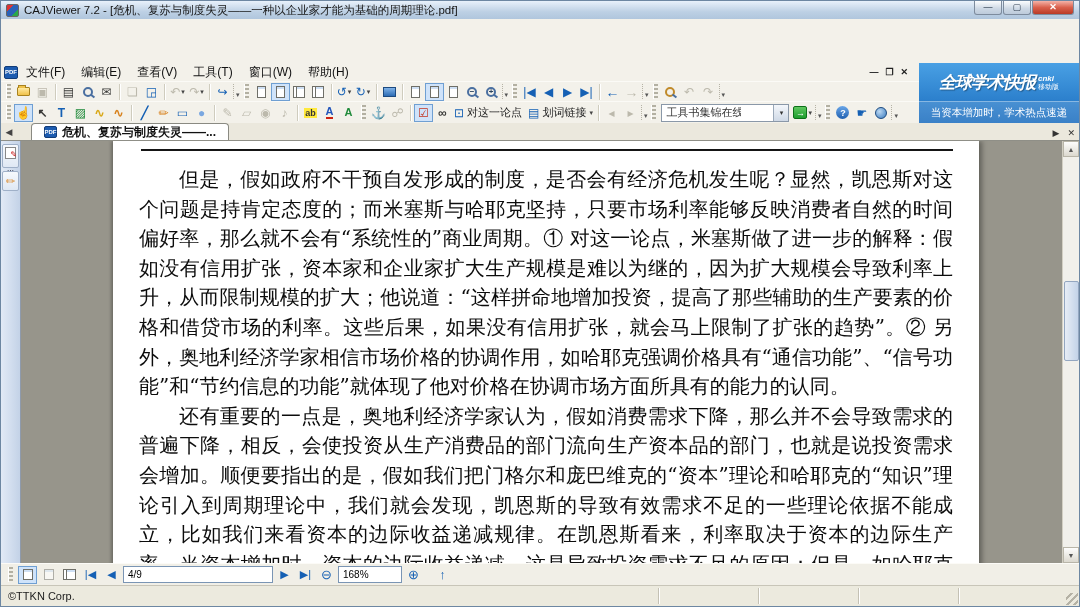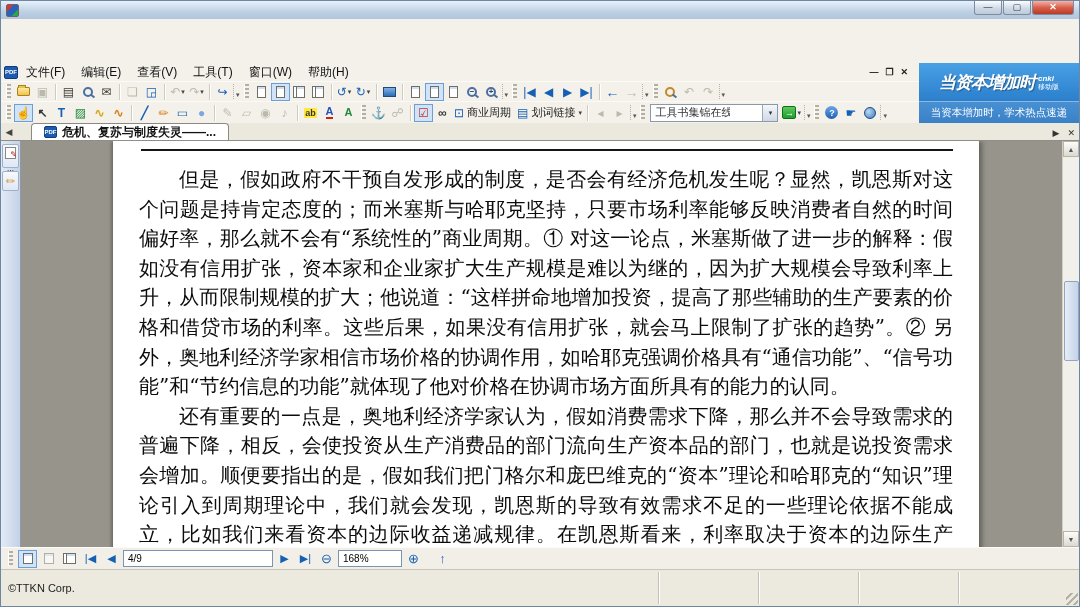--- a/index.html
+++ b/index.html
@@ -85,31 +85,32 @@
   .scrollbar { position:absolute; right:0; top:0; bottom:0; width:17px; background:#f1f0eb; border-left:1px solid #d2cfc3; }
   .sb-arrow { position:absolute; left:0; width:16px; height:16px; background:linear-gradient(#fdfdfc,#dcd9cf); border:1px solid #b8b5a8; font-size:7px; color:#555; display:flex; align-items:center; justify-content:center; }
   .sb-arrow.up { top:0; } .sb-arrow.down { bottom:0; }
   .sb-thumb { position:absolute; left:1px; top:140px; width:15px; height:80px; background:linear-gradient(90deg,#e7edf6,#c3d3e8); border:1px solid #93a6c0; border-radius:2px; }
 
   
   .navbar { flex:0 0 22px; background:#f1efe7; border-top:1px solid #fcfbf7; box-shadow:0 -1px 0 #b9b6a9; display:flex; align-items:center; padding:0 4px; gap:2px; }
   .nav-input { width:150px; height:17px; border:1px solid #7a95b4; background:#fff; font-size:10px; padding:0 4px; font-family:"Liberation Sans",sans-serif; }
   .zoom-input { width:64px; }
   .navbar .tb { font-size:11px; }
-  .statusbar { flex:0 0 15px; background:#eceade; border-top:1px solid #c8c5b8; display:flex; align-items:flex-end; font-size:11px; color:#1c1c1c; padding:12px 7px; position:relative; }
+  .statusbar { flex:0 0 15px; background:#eceade; border-top:1px solid #c8c5b8; display:flex; align-items:flex-end; font-size:11px; color:#1c1c1c; padding:4px 7px; position:relative; }
   .status-divider { position:absolute; top:2px; bottom:2px; width:1px; background:#c4c1b4; box-shadow:1px 0 0 #fff; }
   .sizegrip { position:absolute; right:1px; bottom:1px; width:12px; height:12px; background:repeating-linear-gradient(135deg,transparent 0 3px,#b5b2a5 3px 5px); }
 </style>
 </head>
 <body>
 
 <div class="window">
 
   <div class="titlebar">
     <span class="app-icon"></span>
+    <span class="title-text">CAJViewer 7.2 - [危机、复苏与制度失灵——一种以企业家才能为基础的周期理论.pdf]</span>
     <div class="win-controls">
       <span class="win-btn">—</span>
       <span class="win-btn">▢</span>
       <span class="win-btn close">✕</span>
     </div>
   </div>
 
   <div class="headrows">
     <div class="menubar">
       <span class="pdficon">PDF</span>
@@ -310,21 +311,21 @@
         </span>
       <span class="sep"></span>
       <span class="tb pressed">
           <span class="g red">☑</span>
         </span>
       <span class="tb">
           <span class="g" style="font-weight:bold">∞</span>
         </span>
       <span class="tb" style="min-width:0">
           <span class="g blue">⊡</span>
-          <span class="btn-label">商业周期</span>
+          <span class="btn-label">对这一论点</span>
         </span>
       <span class="tb" style="min-width:0">
           <span class="g blue">▤</span>
           <span class="btn-label">划词链接</span>
           <span class="drop">▾</span>
         </span>
       <span class="sep"></span>
       <span class="tb disabled">
           <span class="g">◂</span>
         </span>
@@ -350,21 +351,21 @@
           <span class="g blue">☛</span>
         </span>
       <span class="tb">
           <span class="ic-globe"></span>
         </span>
       <span class="ovf">▾</span>
     </div>
 
     <div class="banner">
       <div class="banner-top">
-        <span class="banner-title">当资本增加时</span>
+        <span class="banner-title">全球学术快报</span>
         <span class="banner-brand">
           <span class="banner-cnki">cnki</span>
           <span class="banner-edition">移动版</span>
         </span>
       </div>
       <div class="banner-sub">当资本增加时，学术热点速递</div>
     </div>
   </div>
 
   <div class="tabbar">

